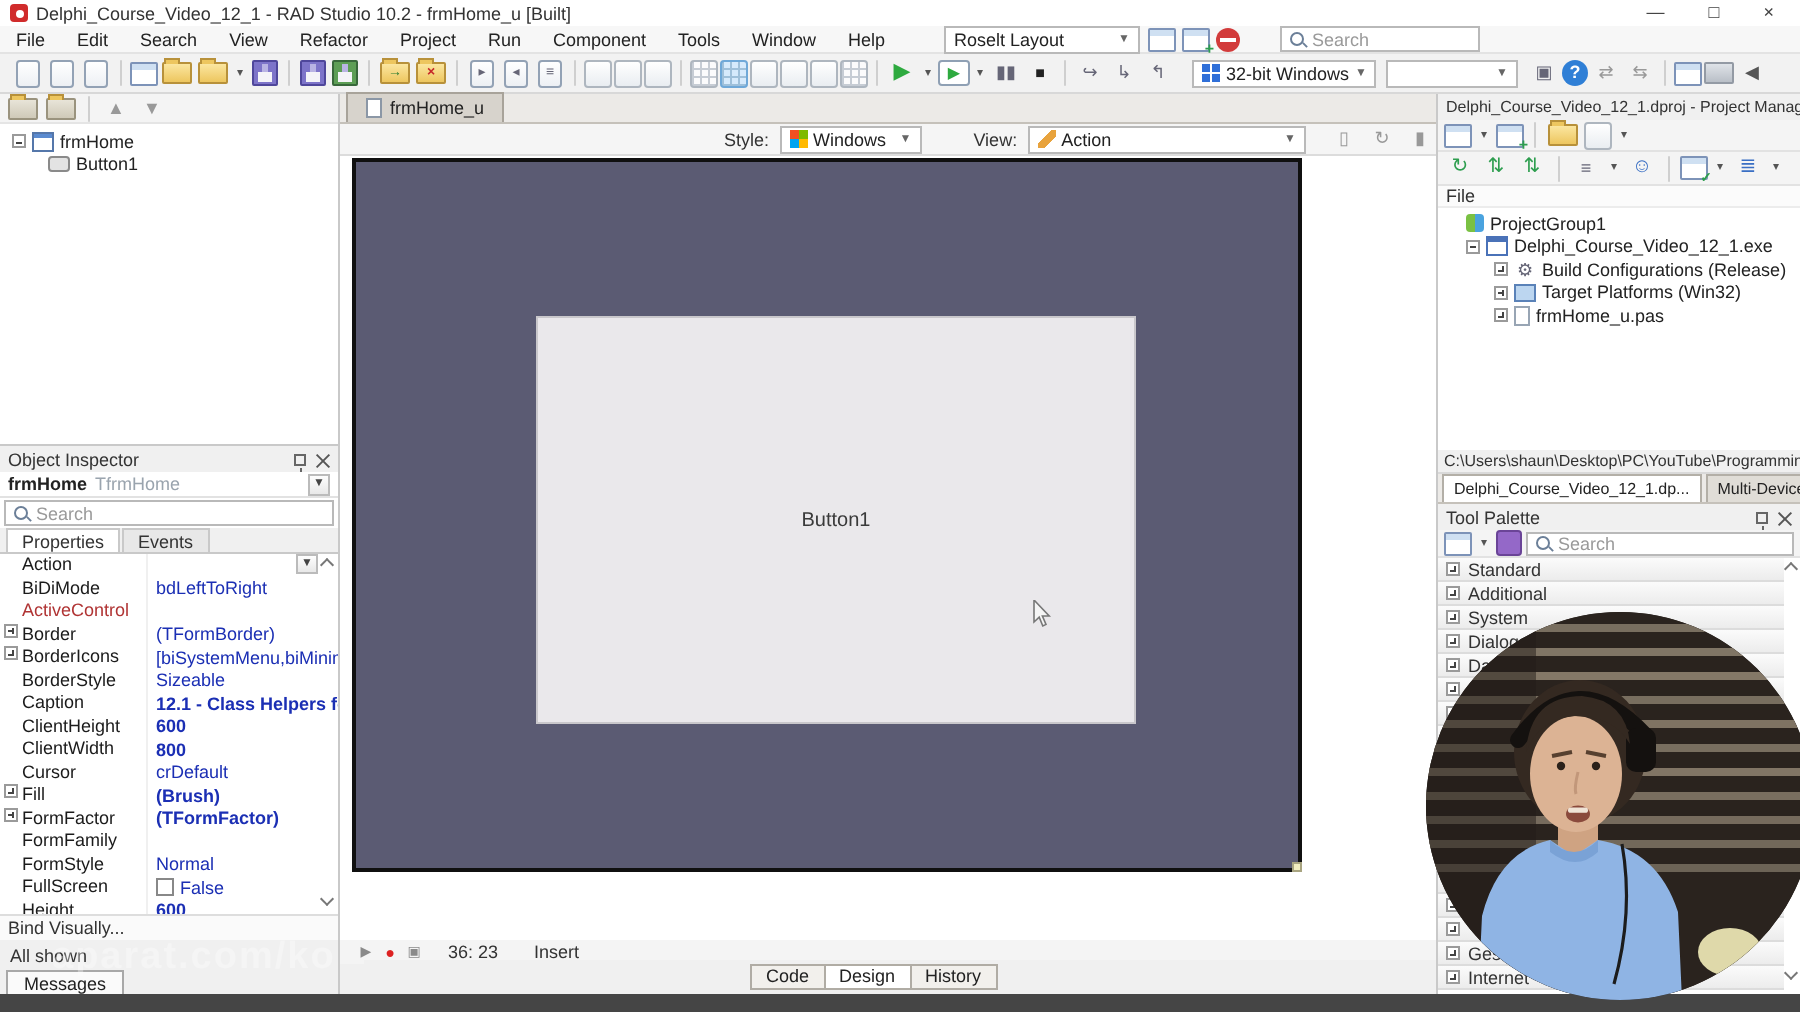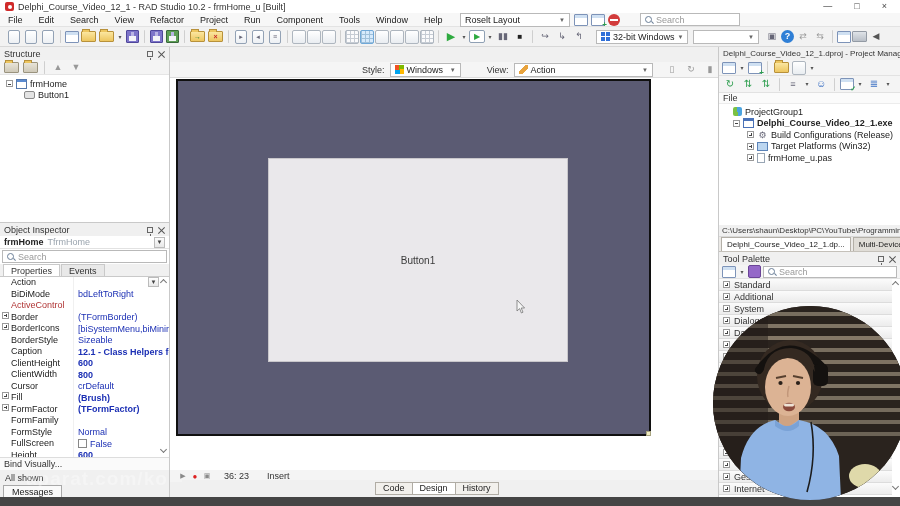--- a/index.html
+++ b/index.html
@@ -144,21 +144,21 @@
 .btab.active{background:#fff}
 
 .rightcol{position:absolute;left:718px;top:47px;width:182px;height:459px;background:#f0f0f0;border-left:1px solid #c9c9c9}
 .pm{position:absolute;left:0;top:0;width:100%;height:178px;background:#fff}
 .pm .phead{font-size:8px}
 .pmtools{height:16px;display:flex;align-items:center;gap:2px;padding:0 3px;background:#f4f4f4;border-bottom:1px solid #e2e2e2}
 .pmtools2{height:17px;display:flex;align-items:center;gap:2px;padding:0 3px;background:#f4f4f4;border-bottom:1px solid #e2e2e2}
 .fileheader{height:11px;display:flex;align-items:center;padding:0 4px;color:#333;border-bottom:1px solid #ececec;background:#fbfbfb}
 .pmrow{display:flex;align-items:center;gap:3px;height:11.5px;color:#222;white-space:nowrap;overflow:hidden}
 .pmrow.l0{padding-left:4px}.pmrow.l1{padding-left:14px}.pmrow.l2{padding-left:28px}
-.pmrow.bold .lbl{font-weight:bold}
+.pmrow.bold .lbl{font-weight:normal}
 .pathbar{position:absolute;left:0;top:178px;width:100%;height:12px;background:#f0f0f0;border-bottom:1px solid #d9d9d9;display:flex;align-items:center;padding:0 3px;font-size:8px;color:#333;white-space:nowrap;overflow:hidden}
 .doctabs{position:absolute;left:0;top:190px;width:100%;height:15px;display:flex;align-items:flex-end;background:#eceae7;border-bottom:1px solid #c5c1ba}
 .dtab{height:14px;display:flex;align-items:center;padding:0 5px;font-size:8px;color:#222;border:1px solid #b3afa7;border-bottom:none;background:#e0ddd7;margin-left:2px;white-space:nowrap}
 .dtab.active{background:#fff}
 .palette{position:absolute;left:0;top:205px;width:100%;height:245px;background:#fff}
 .paltools{height:14px;display:flex;align-items:center;gap:2px;padding:0 3px;background:#f4f4f4;border-bottom:1px solid #e2e2e2}
 .paltools .search{flex:1;height:12px}
 .pllist{height:216px;overflow:hidden;position:relative;padding-right:8px}
 .plrow{display:flex;align-items:center;gap:4px;height:12px;padding:0 4px;background:linear-gradient(#fbfbfb,#ececec);border-bottom:1px solid #dcdcdc;color:#333}
 
@@ -179,21 +179,21 @@
       <span>□</span>
       <span>×</span>
     </span>
   </div>
 
   <div class="menubar">
     <span>
       
     <span class="mitem">File</span><span class="mitem">Edit</span><span class="mitem">Search</span><span class="mitem">View</span><span class="mitem">Refactor</span><span class="mitem">Project</span><span class="mitem">Run</span><span class="mitem">Component</span><span class="mitem">Tools</span><span class="mitem">Window</span><span class="mitem">Help</span></span>
     <span class="layoutgrp">
-      <span class="combo" style="width:110px">
+      <span class="combo" style="width:98px">
         <span>Roselt Layout</span>
         <span class="car">▼</span>
       </span>
       <span style="display:flex;gap:3px;align-items:center">
 
       <span class="tbi ic-winc">
             <i class="g"></i>
           </span>
           <span class="tbi ic-winc plus">
             <i class="g"></i>
@@ -368,27 +368,20 @@
           <i class="g"></i>
         </span>
       </span>
     <span class="tbi backbtn">
         <i class="g">◀</i>
       </span>
   </div>
 
   <div class="leftcol">
     <div class="structure">
-      <div class="phead">
-        <span>Structure</span>
-        <span class="hbtns">
-          <span class="pinico"></span>
-          <span class="xico"></span>
-        </span>
-      </div>
       <div class="sttools">
         <span style="display:flex;align-items:center;gap:2px">
 
         <span class="tbi ic-fold dim">
               <i class="g"></i>
             </span>
             <span class="tbi ic-fold dim">
               <i class="g"></i>
             </span>
             <span class="tbi tsep">
@@ -554,20 +547,26 @@
           </div>
         </div>
       <div class="bindvis">Bind Visually...</div>
     </div>
 
     <div class="lstatus">All shown</div>
     <div class="msgs">Messages</div>
   </div>
 
   <div class="centercol">
+    <div class="tabstrip">
+      <span class="etab">
+        <span class="pg"></span>
+        <span>frmHome_u</span>
+      </span>
+    </div>
     <div class="designbar">
       <span class="dlabel">Style:</span>
       <span class="combo" style="width:80px">
         <span class="winlogo colored"></span>
         <span>Windows</span>
         <span class="car">▼</span>
       </span>
       <span class="dlabel" style="margin-left:21px">View:</span>
       <span class="combo" style="width:158px">
         <span class="pencil"></span>

